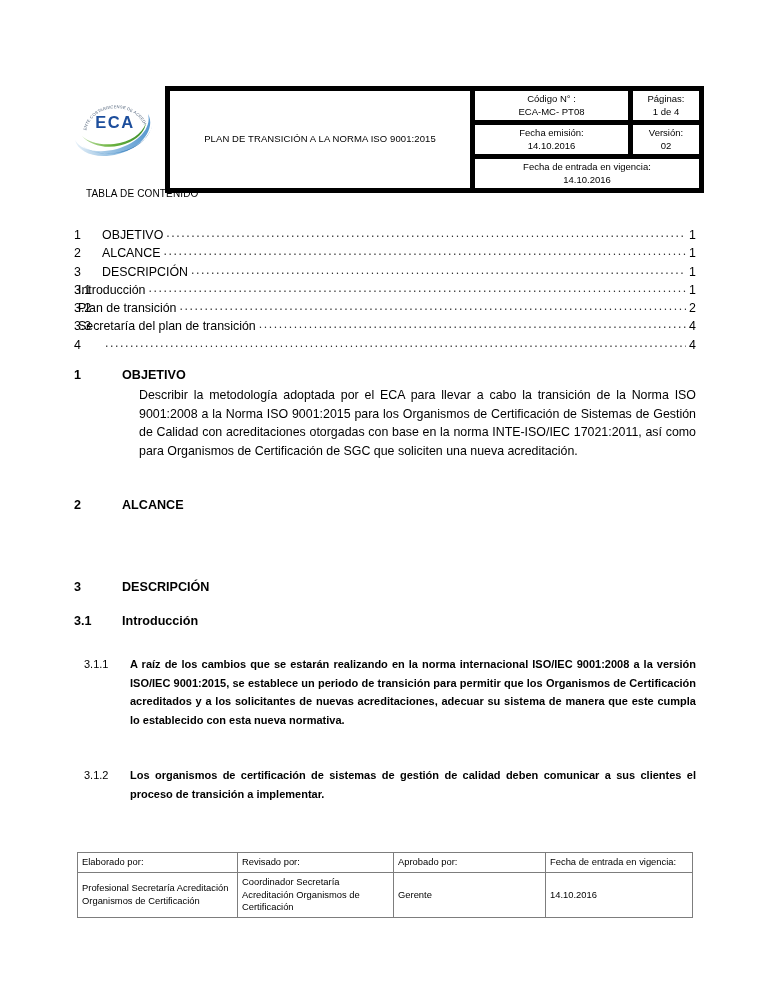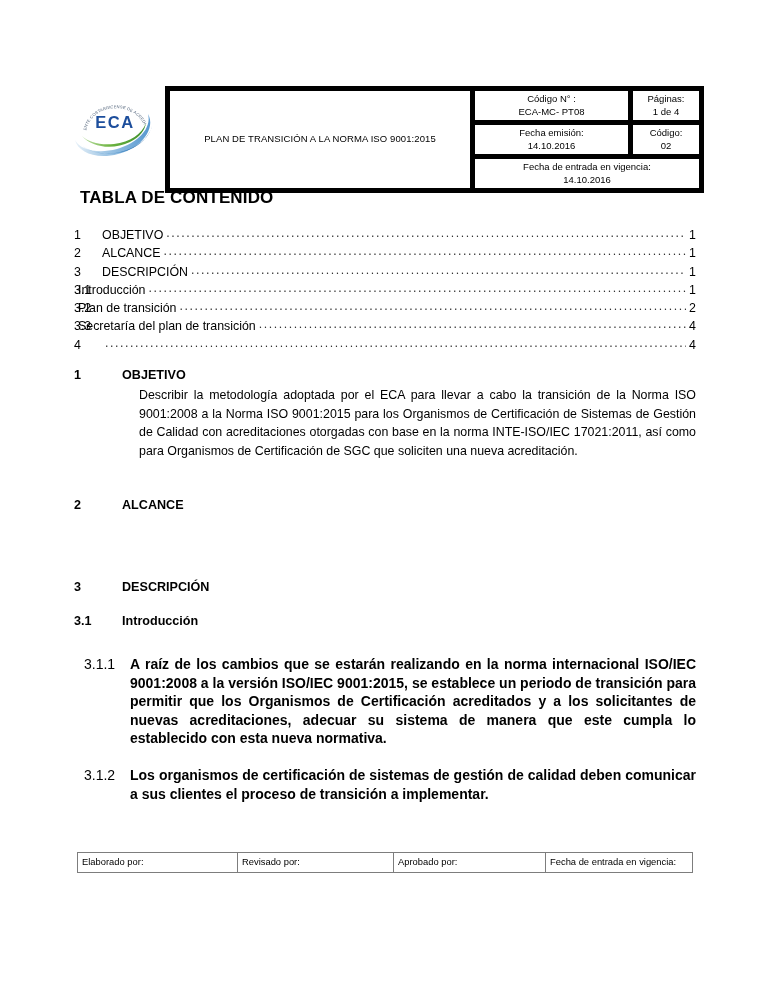--- a/index.html
+++ b/index.html
@@ -65,24 +65,24 @@
   .ht-title {
     font-size: 14.5px;
     line-height: 1.35;
     letter-spacing: .1px;
     padding: 6px 8px;
   }
 
   
   .toc-title {
     position: absolute;
-    left: 80px;
+    left: 86px;
     top: 188px;
-    font-size: 17px;
-    font-weight: bold;
+    font-size: 10px;
+    font-weight: normal;
     letter-spacing: .15px;
   }
 
   .toc {
     position: absolute;
     left: 74px;
     top: 226px;
     width: 622px;
   }
   .toc-row {
@@ -132,21 +132,21 @@
   .sec-body {
     margin-left: 65px;
     font-size: 12.4px;
     line-height: 18.6px;
     text-align: justify;
     margin-top: 4px;
   }
 
   .numbered {
     display: flex;
-    font-size: 14px;
+    font-size: 11px;
     line-height: 18.6px;
   }
   .numbered .nn {
     flex: 0 0 56px;
     width: 56px;
     padding-left: 10px;
     box-sizing: border-box;
   }
   .numbered .nt {
     flex: 1 1 auto;
@@ -232,21 +232,21 @@
             <span>Páginas:</span><br>
             <span>1 de 4</span>
           </td>
         </tr>
         <tr>
           <td>
             <span>Fecha emisión:</span><br>
             <span>14.10.2016</span>
           </td>
           <td>
-            <span>Código:</span><br>
+            <span>Versión:</span><br>
             <span>02</span>
           </td>
         </tr>
         <tr>
           <td colspan="2">
             <span>Fecha de entrada en  vigencia:</span><br>
             <span>14.10.2016</span>
           </td>
         </tr>
       </tbody>
@@ -349,16 +349,22 @@
       <col style="width:152px">
       <col style="width:147px">
     </colgroup>
     <tbody>
       <tr class="head">
         <td>Elaborado por:</td>
         <td>Revisado por:</td>
         <td>Aprobado por:</td>
         <td>Fecha de entrada en vigencia:</td>
       </tr>
+      <tr class="vals">
+        <td>Profesional Secretaría Acreditación Organismos de Certificación</td>
+        <td>Coordinador Secretaría Acreditación Organismos de Certificación</td>
+        <td>Gerente</td>
+        <td>14.10.2016</td>
+      </tr>
     </tbody>
   </table>
 
 </div>
 
 </body></html>

